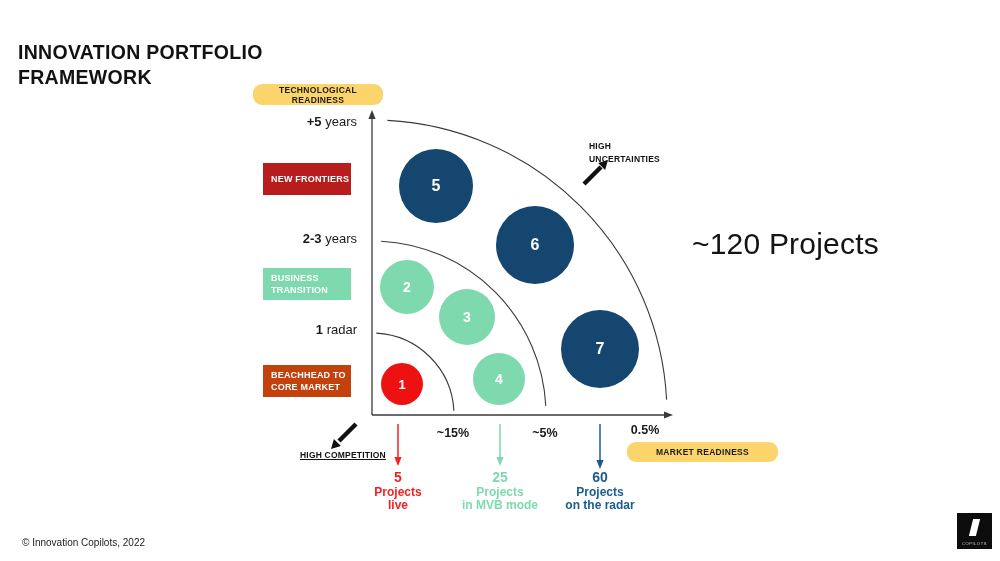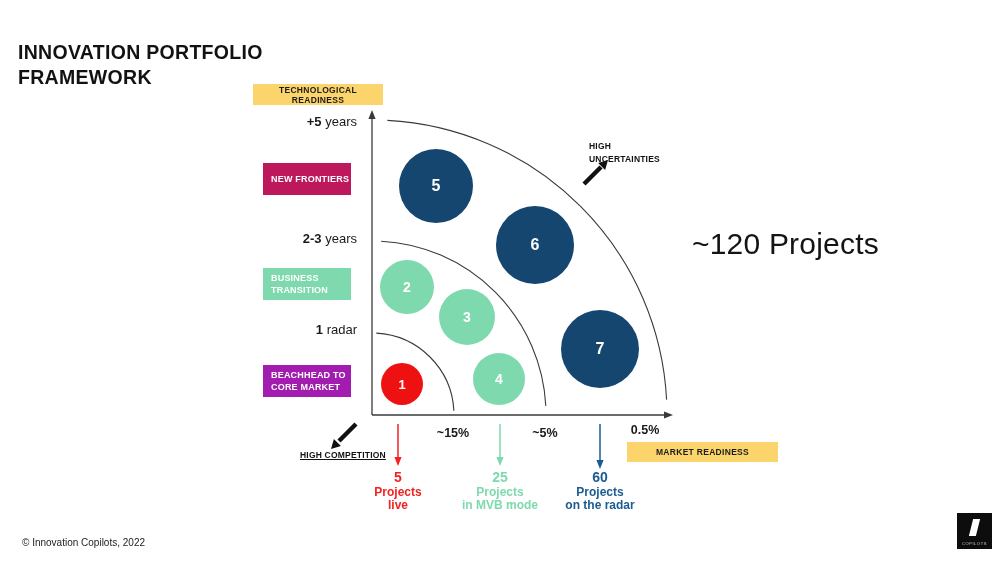--- a/index.html
+++ b/index.html
@@ -5,34 +5,34 @@
   html,body{margin:0;padding:0;background:#fff;}
   body{font-family:"Liberation Sans",sans-serif;}
   .canvas{position:relative;width:1000px;height:561px;background:#ffffff;overflow:hidden;}
   .abs{position:absolute;}
 
   .title{left:18px;top:12px;width:285px;font-size:19.5px;font-weight:800;
          letter-spacing:.3px;line-height:1.3;color:#121212;margin-top:28px;}
 
   .badge{background:#FBD46B;color:#1c1c1c;font-size:8.5px;font-weight:700;
          letter-spacing:.3px;display:flex;align-items:center;justify-content:center;
-         text-align:center;}
+         text-align:center;border-radius:9px;}
   .badge.tech{left:253px;top:84px;width:130px;height:21px;}
   .badge.market{left:627px;top:442px;width:151px;height:20px;}
 
   .ytick{left:257px;width:100px;text-align:right;font-size:13px;color:#1a1a1a;}
   .ytick b{font-weight:700;}
   .yt0{top:114px;} .yt1{top:231px;} .yt2{top:322px;}
 
   .zone{left:263px;width:88px;height:32px;color:#ffffff;font-size:9px;font-weight:700;
         letter-spacing:.2px;display:flex;align-items:center;box-sizing:border-box;
         padding-left:8px;line-height:1.35;}
-  .zone.navy{top:163px;background:#be185d;}
+  .zone.navy{top:163px;background:#b91c1c;}
   .zone.mint{top:268px;background:#7FD9AE;}
-  .zone.red{top:365px;background:#a21caf;}
+  .zone.red{top:365px;background:#c2410c;}
 
   .xtick{font-size:12.5px;font-weight:700;color:#1a1a1a;text-align:center;width:60px;}
   .xt0{left:423px;top:426px;} .xt1{left:515px;top:426px;} .xt2{left:615px;top:423px;}
 
   .bubble{border-radius:50%;display:flex;align-items:center;justify-content:center;
           color:#fff;font-weight:700;}
   .b-red{background:#EE1111;} .b-mint{background:#7FD9AE;} .b-navy{background:#14466F;}
 
   .note{font-size:8.5px;font-weight:700;color:#111;line-height:1.55;letter-spacing:.2px;}
   .note.unc{left:589px;top:124px;width:90px;margin-top:16px;}

